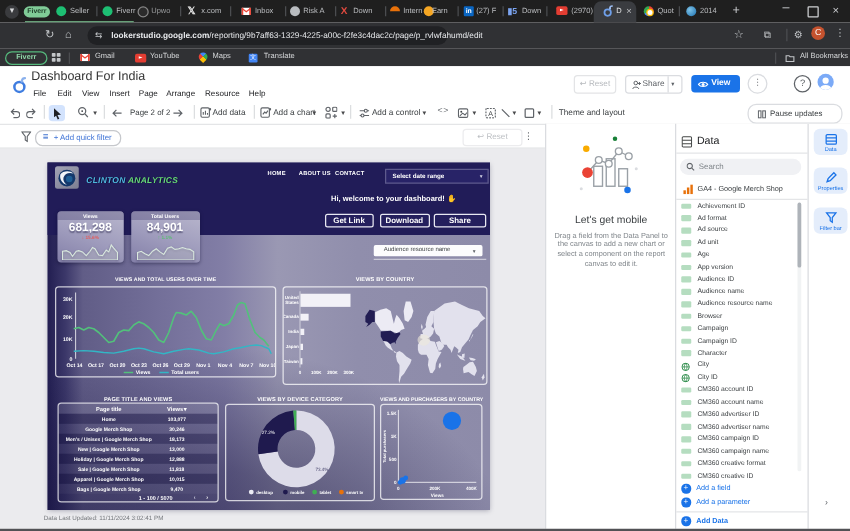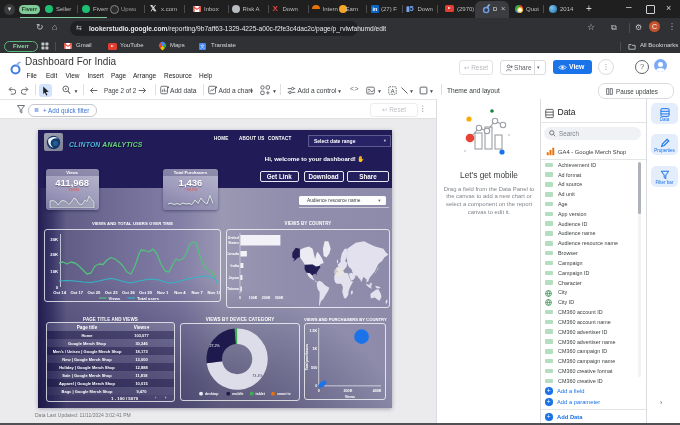--- a/index.html
+++ b/index.html
@@ -336,32 +336,32 @@
         <div class="abs" style="left:5px;top:2.3px;font-size:5px;font-weight:bold;color:#fff;">Select date range</div>
         <div class="abs" style="right:4px;top:2.5px;font-size:4.5px;color:#cfcfe2;">▾</div>
       </div>
       <div class="abs" style="left:180px;top:24.5px;width:147px;text-align:right;font-size:6px;font-weight:bold;color:#fff;white-space:nowrap;">Hi, welcome to your dashboard! <span style="color:#c98850;">✋</span></div>
       <div class="dbtn" style="left:222px;width:36.5px;">Get Link</div>
       <div class="dbtn" style="left:265.5px;width:38px;">Download</div>
       <div class="dbtn" style="left:309px;width:40px;">Share</div>
 
       <div class="card" style="left:8px;">
         <div class="cardt">Views</div>
-        <div class="cardn">411,968</div>
+        <div class="cardn">681,298</div>
         <div class="cardd" style="color:#e35d5d;">↓ 15.6%</div>
         <svg class="abs" style="left:3px;top:24px;filter:drop-shadow(0 1.2px 1px rgba(18,18,48,.45));" width="46" height="15" viewBox="0 0 46 15">
           <path d="M1 8 L4 7.5 L7 9 L9 12 L12 8 L14 7.5 L17 8.5 L20 11.5 L23 8 L25 5 L27 6 L30 11 L33 11.5 L36 7 L38 8.5 L40 3 L42 5.5 L45 9 L45 15 L1 15 Z" fill="rgba(240,246,242,.28)" stroke="#d9e8de" stroke-width=".9"></path>
         </svg>
       </div>
-      <div class="card" style="left:125px;width:55px;">
-        <div class="cardt">Total Purchasers</div>
-        <div class="cardn">1,436</div>
-        <div class="cardd" style="color:#e35d5d;">↓ 39.7%</div>
+      <div class="card" style="left:66.5px;width:55px;">
+        <div class="cardt">Total Users</div>
+        <div class="cardn">84,901</div>
+        <div class="cardd" style="color:#5dbd74;">↑ 1.1%</div>
         <svg class="abs" style="left:4px;top:24px;filter:drop-shadow(0 1.2px 1px rgba(18,18,48,.45));" width="47" height="15" viewBox="0 0 47 15">
-          <path d="M1 11 L4 10 L7 11.5 L10 10.5 L13 11.5 L16 10 L19 11 L22 10.5 L25 11.5 L28 7 L31 10.5 L34 5 L37 9 L40 11 L43 2.5 L46 10.5" fill="none" stroke="#d9e8de" stroke-width="1"></path>
+          <path d="M1 9 L4 8 L7 10 L10 11.5 L13 8 L16 6 L19 8.5 L22 10.5 L25 5.5 L28 4.5 L31 6.5 L34 6 L37 5 L40 6 L43 6.5 L46 8.5 L46 15 L1 15 Z" fill="rgba(240,246,242,.28)" stroke="#d9e8de" stroke-width=".9"></path>
         </svg>
       </div>
 
       <div class="abs" style="left:261px;top:66px;width:86.5px;height:8.5px;background:#fcfcfd;border-radius:1.5px;">
         <div class="abs" style="left:8px;top:1.8px;font-size:4.8px;color:#3c4043;">Audience resource name</div>
         <div class="abs" style="right:5px;top:1.5px;font-size:4.5px;color:#5f6368;">▾</div>
       </div>
       <div class="abs" style="left:261px;top:76.5px;width:90px;height:1px;background:rgba(252,252,253,.55);"></div>
 
       <div class="cht" style="left:6px;top:91px;width:177px;font-size:4.2px;">VIEWS AND TOTAL USERS OVER TIME</div>

